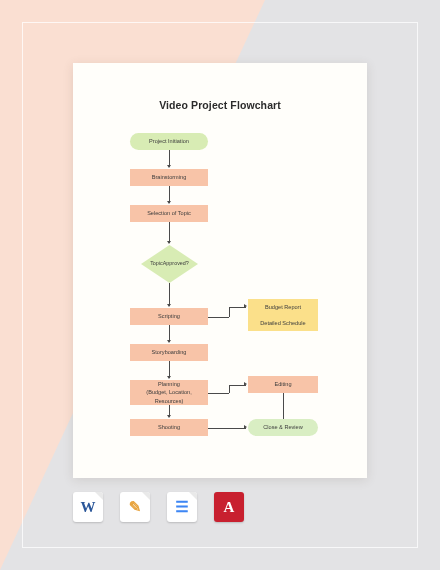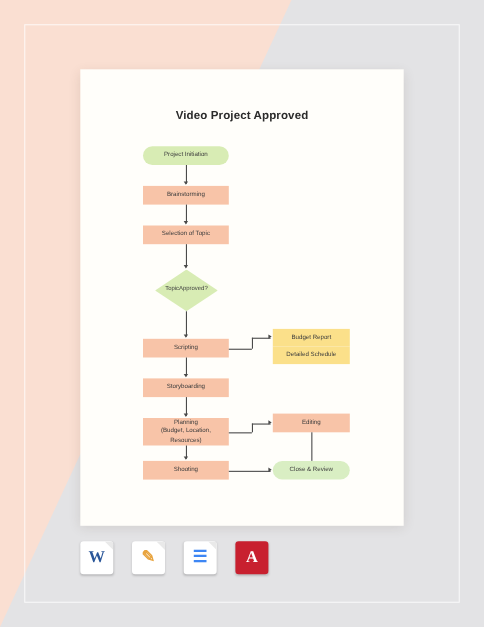--- a/index.html
+++ b/index.html
@@ -164,21 +164,21 @@
 <body>
 
 <div id="root">
 
   <div class="bg-peach"></div>
   <div class="bg-grey"></div>
   <div class="bg-frame"></div>
 
   <div class="paper">
 
-    <div class="doc-title">Video Project Approved</div>
+    <div class="doc-title">Video Project Flowchart</div>
 
     <div class="node n-green" style="left:57px; top:70px; width:78px; height:17px; border-radius:9px;">
       <span>Project Initiation</span>
     </div>
 
     <div class="conn v-line" style="left:96px; top:87px; height:17px;"></div>
     <div class="arrow-down" style="left:93.5px; top:102px;"></div>
 
     <div class="node n-peach" style="left:57px; top:106px; width:78px; height:17px;">
       <span>Brainstorming</span>

